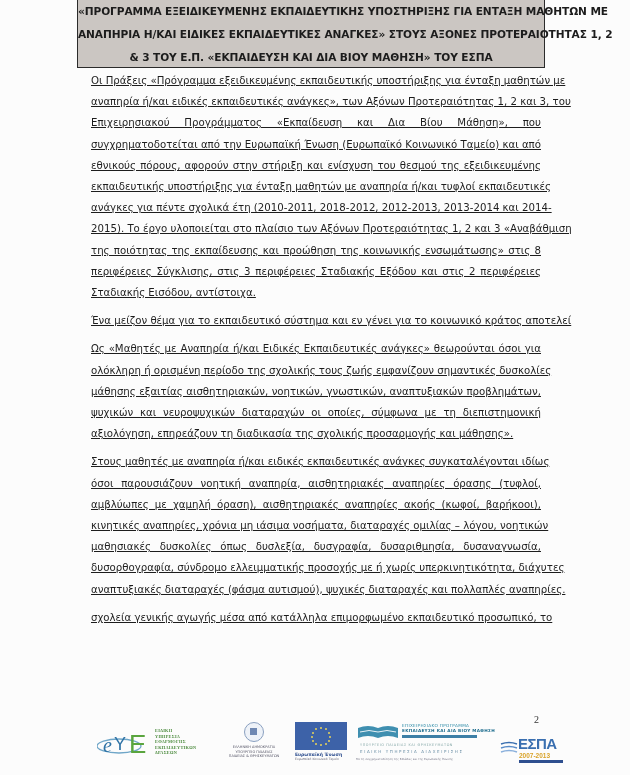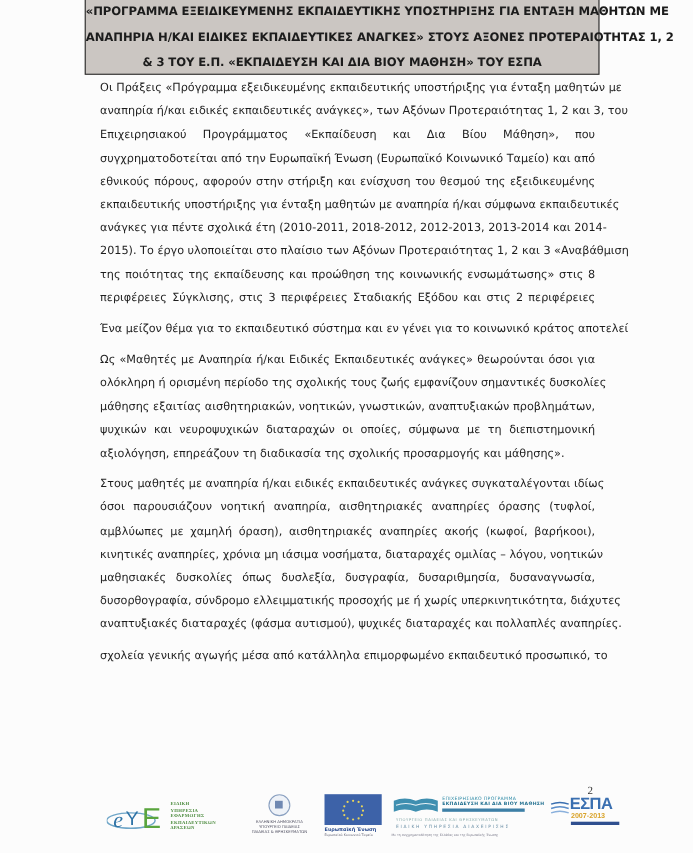--- a/index.html
+++ b/index.html
@@ -25,21 +25,21 @@
       letter-spacing: -0.1px;
     }
     .title-line { display: block; white-space: nowrap; }
     .body-text {
       position: absolute; left: 91px; top: 70px; width: 450px;
       font-size: 10.2px;
       line-height: 21.2px;
       color: #1d1d1d;
     }
     .para { margin: 0 0 7px 0; text-align: justify; text-align-last: left; }
-    .line { display: block; text-align: justify; text-align-last: justify; white-space: nowrap; }
+    .line { display: block; text-align: justify; text-align-last: justify; white-space: nowrap; text-decoration: underline; }
     .line.last { text-align-last: left; }
 
     .footer { position: absolute; left: 0; top: 712px; width: 630px; height: 63px; }
     .page-number {
       position: absolute; left: 534px; top: 2px;
       font-size: 10px; color: #333; font-family: "Liberation Serif", serif;
     }
     .logo { position: absolute; }
     .eye-logo { left: 97px; top: 12px; width: 120px; height: 36px; }
     .eye-mark {
@@ -82,21 +82,21 @@
     .ep-bar { position: absolute; left: 46px; top: 13px; width: 75px; height: 3px; background: #3d7fa6; }
     .ep-ministry {
       position: absolute; left: 4px; top: 21px; font-size: 3.4px; color: #8aa; white-space: nowrap; letter-spacing: 0.6px;
     }
     .ep-service {
       position: absolute; left: 4px; top: 27px; font-size: 4px; color: #6b8fa6; white-space: nowrap; letter-spacing: 1.6px;
     }
     .ep-cofin {
       position: absolute; left: 0; top: 35px; font-size: 2.8px; color: #778; white-space: nowrap;
     }
-    .espa-logo { left: 500px; top: 8px; width: 66px; height: 36px; }
+    .espa-logo { left: 500px; top: 21px; width: 66px; height: 36px; }
     .espa-waves { position: absolute; left: 0; top: 6px; width: 18px; height: 18px; }
     .espa-word {
       position: absolute; left: 18px; top: 2px; font-size: 15px; font-weight: bold; color: #3a6fb0;
       font-family: "Liberation Sans", sans-serif; letter-spacing: -0.5px;
     }
     .espa-years {
       position: absolute; left: 19px; top: 19px; font-size: 6.5px; font-weight: bold; color: #d9a32a;
       font-family: "Liberation Sans", sans-serif;
     }
     .espa-bar { position: absolute; left: 19px; top: 27px; width: 44px; height: 3px; background: #2f4f8f; }
@@ -112,25 +112,26 @@
     <span class="title-line">&amp; 3 ΤΟΥ Ε.Π. «ΕΚΠΑΙΔΕΥΣΗ ΚΑΙ ΔΙΑ ΒΙΟΥ ΜΑΘΗΣΗ» ΤΟΥ ΕΣΠΑ</span>
   </div>
 
   <div class="body-text">
     <div class="para">
       <span class="line">Οι Πράξεις «Πρόγραμμα εξειδικευμένης εκπαιδευτικής υποστήριξης για ένταξη μαθητών με</span>
       <span class="line">αναπηρία ή/και ειδικές εκπαιδευτικές ανάγκες», των Αξόνων Προτεραιότητας 1, 2 και 3, του</span>
       <span class="line">Επιχειρησιακού Προγράμματος «Εκπαίδευση και Δια Βίου Μάθηση», που</span>
       <span class="line">συγχρηματοδοτείται από την Ευρωπαϊκή Ένωση (Ευρωπαϊκό Κοινωνικό Ταμείο) και από</span>
       <span class="line">εθνικούς πόρους, αφορούν στην στήριξη και ενίσχυση του θεσμού της εξειδικευμένης</span>
-      <span class="line">εκπαιδευτικής υποστήριξης για ένταξη μαθητών με αναπηρία ή/και σύμφωνα εκπαιδευτικές</span>
+      <span class="line">εκπαιδευτικής υποστήριξης για ένταξη μαθητών με αναπηρία ή/και τυφλοί εκπαιδευτικές</span>
       <span class="line">ανάγκες για πέντε σχολικά έτη (2010-2011, 2018-2012, 2012-2013, 2013-2014 και 2014-</span>
       <span class="line">2015). Το έργο υλοποιείται στο πλαίσιο των Αξόνων Προτεραιότητας 1, 2 και 3 «Αναβάθμιση</span>
       <span class="line">της ποιότητας της εκπαίδευσης και προώθηση της κοινωνικής ενσωμάτωσης» στις 8</span>
       <span class="line">περιφέρειες Σύγκλισης, στις 3 περιφέρειες Σταδιακής Εξόδου και στις 2 περιφέρειες</span>
+      <span class="line last">Σταδιακής Εισόδου, αντίστοιχα.</span>
     </div>
 
     <div class="para">
       <span class="line">Ένα μείζον θέμα για το εκπαιδευτικό σύστημα και εν γένει για το κοινωνικό κράτος αποτελεί</span>
     </div>
 
     <div class="para">
       <span class="line">Ως «Μαθητές με Αναπηρία ή/και Ειδικές Εκπαιδευτικές ανάγκες» θεωρούνται όσοι για</span>
       <span class="line">ολόκληρη ή ορισμένη περίοδο της σχολικής τους ζωής εμφανίζουν σημαντικές δυσκολίες</span>
       <span class="line">μάθησης εξαιτίας αισθητηριακών, νοητικών, γνωστικών, αναπτυξιακών προβλημάτων,</span>

